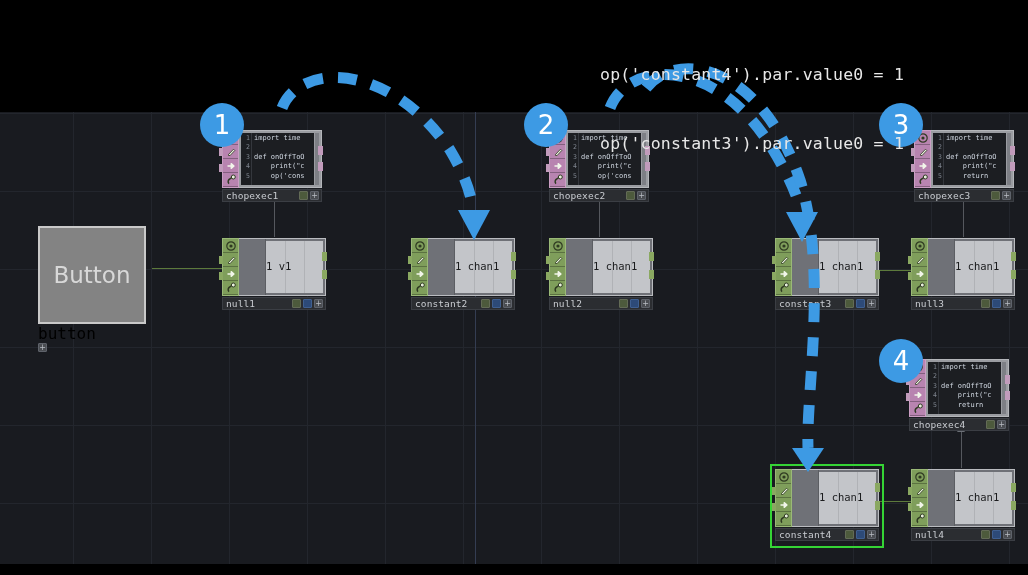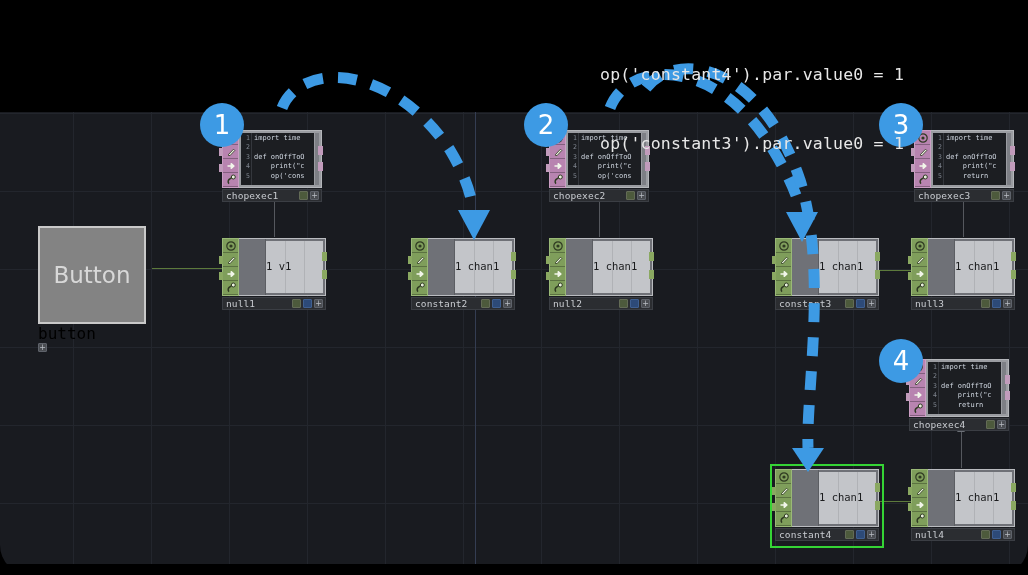--- a/index.html
+++ b/index.html
@@ -1,17 +1,17 @@
 <!DOCTYPE html>
 <html><head>
 <meta charset="utf-8">
 <style>
   html,body{margin:0;padding:0;background:#000;}
   body{width:1028px;height:575px;overflow:hidden;font-family:"DejaVu Sans Mono",monospace;}
-  #stage{position:relative;width:1028px;height:575px;background:#000;overflow:hidden;border-radius:30px;}
+  #stage{position:relative;width:1028px;height:575px;background:#000;overflow:hidden;}
 
   
   .code-overlay{position:absolute;left:600px;top:17px;z-index:60;
     font-family:"DejaVu Sans Mono","Liberation Mono",monospace;
     font-size:16.5px;line-height:23px;color:#e8e8e8;white-space:pre;letter-spacing:0.2px;}
 
   
   #canvas{position:absolute;left:0;top:112px;width:1028px;height:452px;background:#191b20;overflow:hidden;}
   .gridline{position:absolute;background:#23262d;}
   .gridline.v{width:1px;height:452px;}

